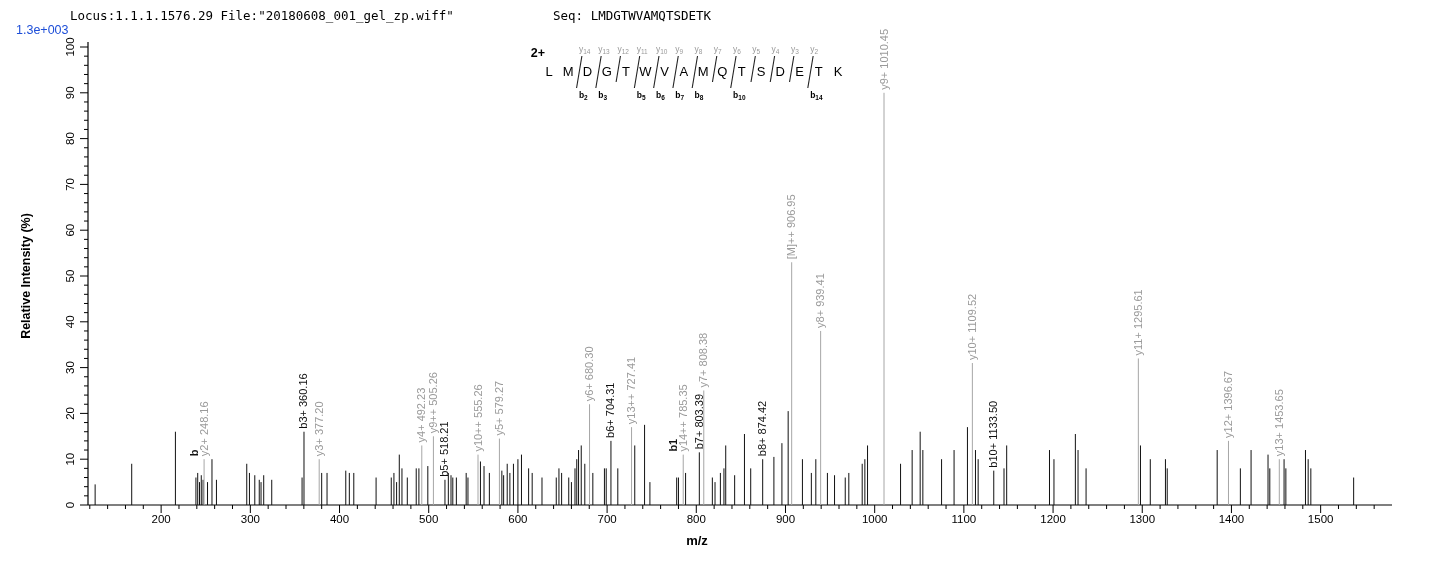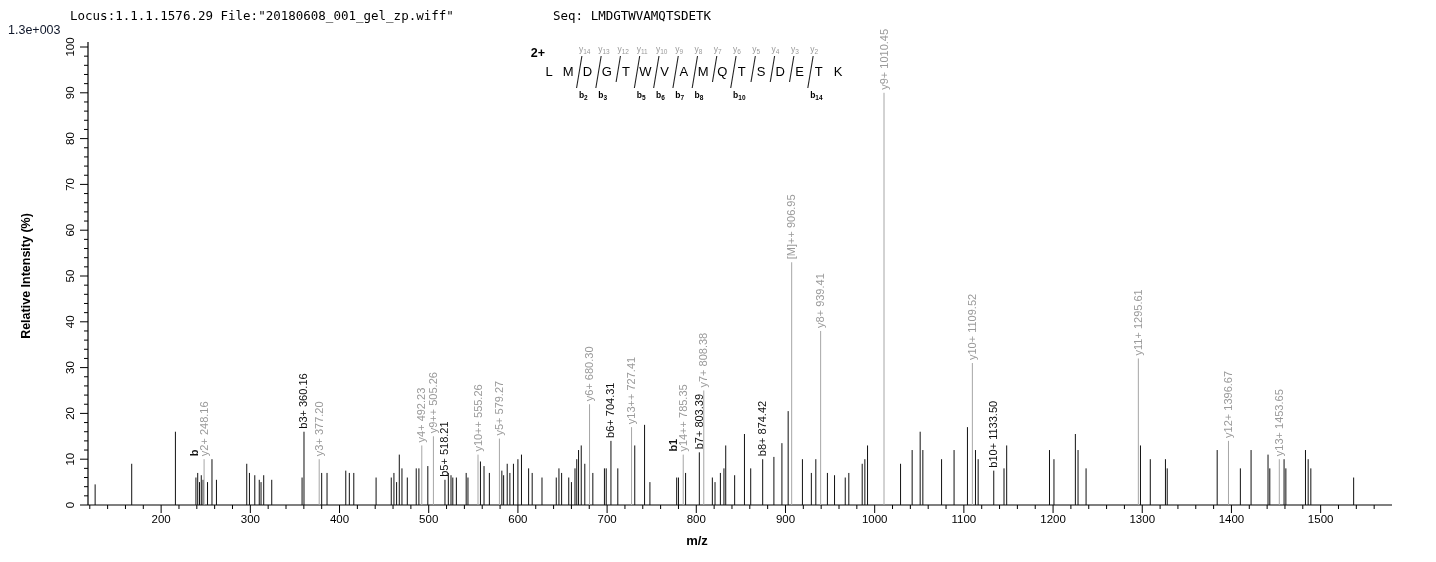--- a/index.html
+++ b/index.html
@@ -1,20 +1,20 @@
 <!DOCTYPE html>
 <html><head>
 <meta charset="utf-8">
 <style>
   html,body{margin:0;padding:0;background:#ffffff;width:1436px;height:562px;overflow:hidden;}
   .screen{position:relative;width:1236px;height:562px;background:#fff;font-family:"Liberation Sans",sans-serif;}
   .hdr{position:absolute;top:8px;left:0;width:100%;height:18px;color:#000;}
   .hdr .locus{position:absolute;left:70px;top:0;font-family:"DejaVu Sans Mono",monospace;font-size:12.5px;white-space:pre;}
   .hdr .seq{position:absolute;left:540px;top:0;font-family:"DejaVu Sans Mono",monospace;font-size:12.5px;white-space:pre;margin-left:13px;}
-  .scale-lbl{position:absolute;left:8px;top:23px;font-size:12.5px;color:#0f172a;font-family:"Liberation Sans",sans-serif;}
+  .scale-lbl{position:absolute;left:16px;top:23px;font-size:12.5px;color:#1d4ed8;font-family:"Liberation Sans",sans-serif;}
   svg{position:absolute;left:0;top:0;}
 </style>
 </head>
 <body>
 
 <div class="screen">
   <div class="hdr">
     <span class="locus">Locus:1.1.1.1576.29 File:"20180608_001_gel_zp.wiff"</span>
     <span class="seq">Seq: LMDGTWVAMQTSDETK</span>
   </div>

